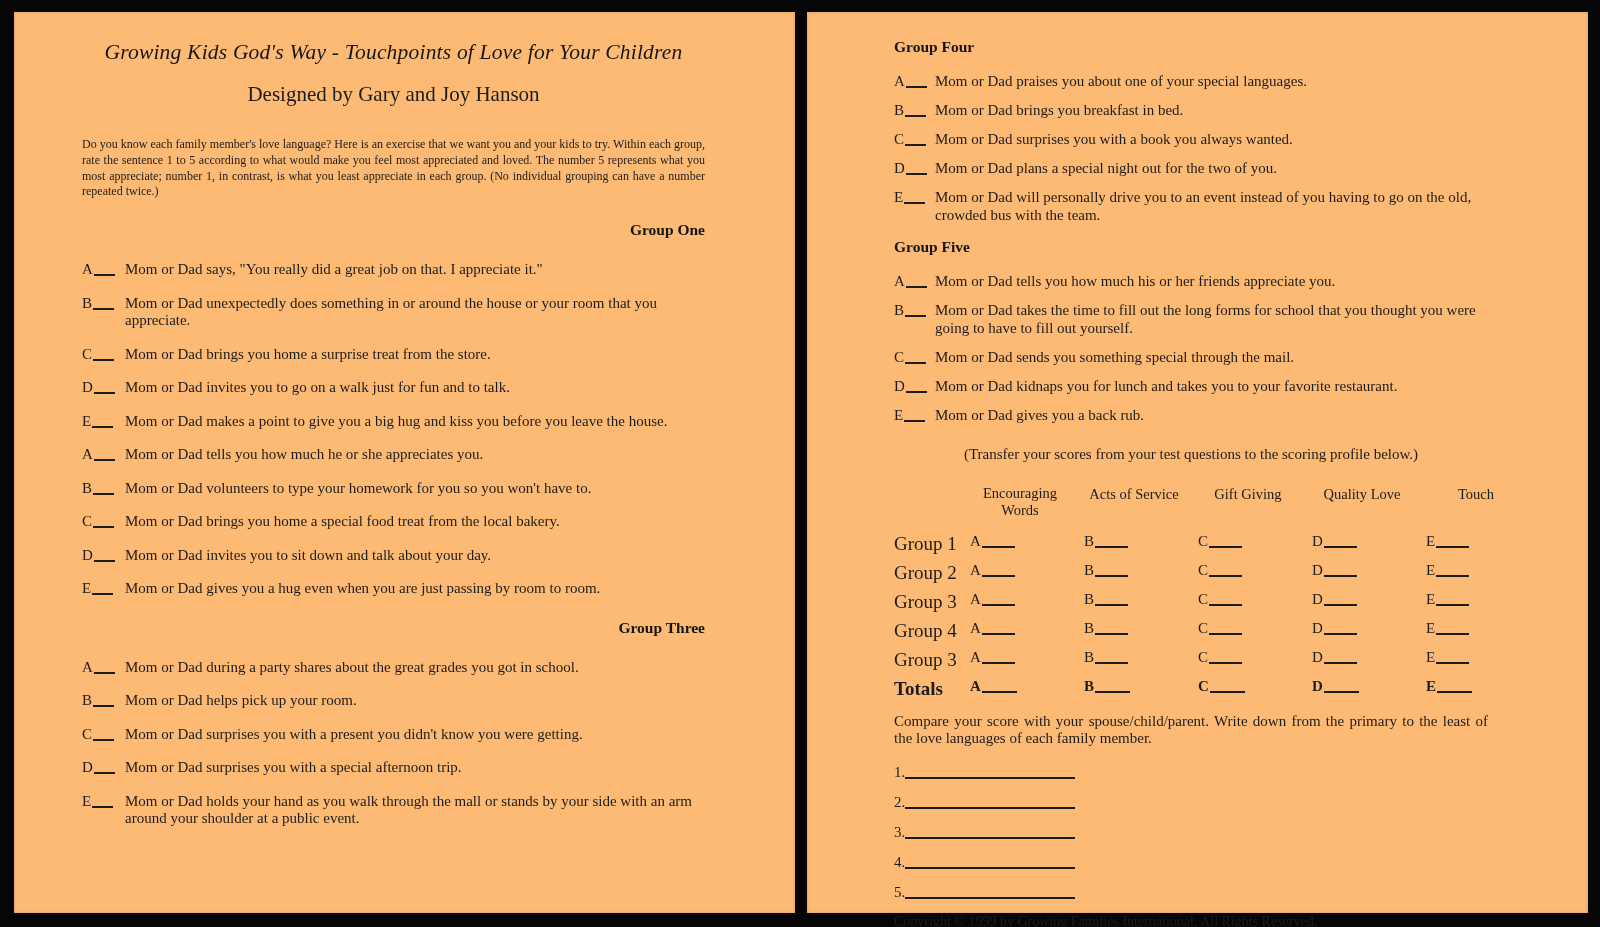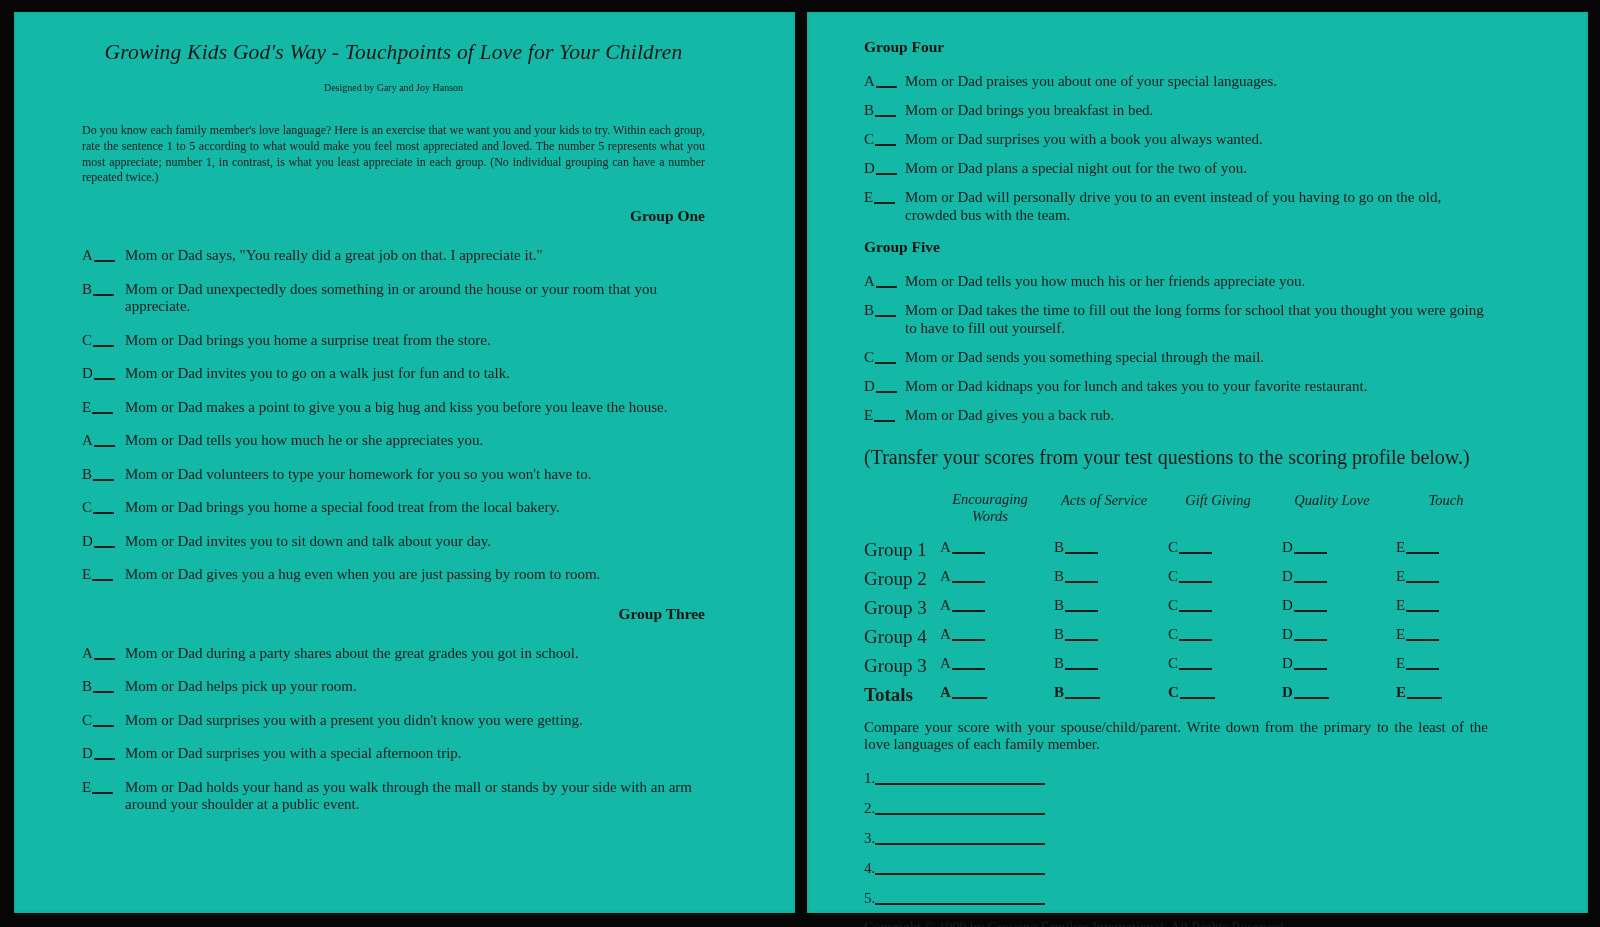--- a/index.html
+++ b/index.html
@@ -9,36 +9,36 @@
     font-family:"Liberation Serif", serif;
     color:#1c1c1c;
     position:relative;
     overflow:hidden;
   }
   .page {
     position:absolute;
     top:12px;
     width:781px;
     height:901px;
-    background:#14b8a6;
+    background:#fdba74;
     box-shadow: inset 0 0 3px rgba(0,0,0,0.18);
   }
   #page-left  { left:14px;  padding:28px 90px 0 68px; }
-  #page-right { left:807px; padding:26px 100px 0 57px; }
+  #page-right { left:807px; padding:26px 100px 0 87px; }
 
   .title {
     font-style:italic;
     font-size:21.5px;
     text-align:center;
     letter-spacing:0.2px;
     color:#161616;
   }
   .byline {
     text-align:center;
-    font-size:10px;
+    font-size:21px;
     margin-top:17px;
   }
   .intro {
     margin-top:30px;
     font-size:12px;
     line-height:15.8px;
     text-align:justify;
   }
   .group-heading {
     font-size:15.5px;
@@ -61,29 +61,29 @@
   .blank {
     display:inline-block;
     width:21px;
     height:3px;
     border-bottom:2px solid #1d1d1d;
     vertical-align:-2px;
     margin-left:1px;
   }
   .item-text { flex:1 1 auto; }
 
-  .transfer-note { font-size:20px; margin-top:22px; }
+  .transfer-note { font-size:15px; margin-top:22px;text-align:center; }
 
   .score-table { margin-top:22px; }
   .st-row {
     display:grid;
     grid-template-columns:76px 114px 114px 114px 114px 114px;
     align-items:start;
   }
-  .st-head { margin-bottom:14px;font-style:italic; }
+  .st-head { margin-bottom:14px; }
   .st-head .cell span {
     display:inline-block;
     width:96px;
     max-width:96px;
     margin-left:-22px;
     text-align:center;
     font-size:14.5px;
     line-height:16.5px;
   }
   .st-head .cell { padding-left:24px; }

